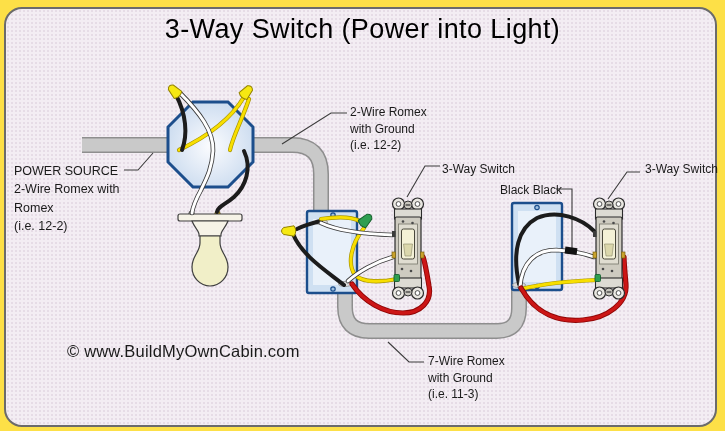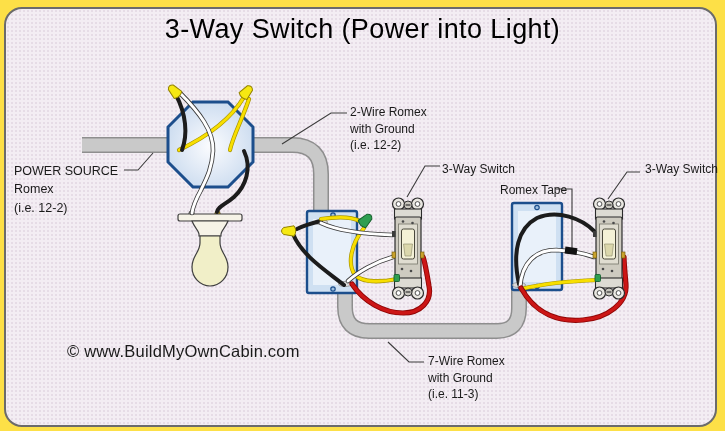--- a/index.html
+++ b/index.html
@@ -198,32 +198,33 @@
     </g>
 
     <use href="#sw3way" transform="translate(408,198)"></use>
     <use href="#sw3way" transform="translate(609,198)"></use>
   </svg>
 
   <div class="lbl title">3-Way Switch (Power into Light)</div>
 
   <div class="lbl power">
     <div>POWER SOURCE</div>
+    <div>2-Wire Romex with</div>
     <div>Romex</div>
     <div>(i.e. 12-2)</div>
   </div>
 
   <div class="lbl romex2">
     <div>2-Wire Romex</div>
     <div>with Ground</div>
     <div>(i.e. 12-2)</div>
   </div>
 
   <div class="lbl sw1lbl">3-Way Switch</div>
-  <div class="lbl tapelbl">Romex Tape</div>
+  <div class="lbl tapelbl">Black Black</div>
   <div class="lbl sw2lbl">3-Way Switch</div>
 
   <div class="lbl romex3">
     <div>7-Wire Romex</div>
     <div>with Ground</div>
     <div>(i.e. 11-3)</div>
   </div>
 
   <div class="lbl copyright">© www.BuildMyOwnCabin.com</div>
 </div>

